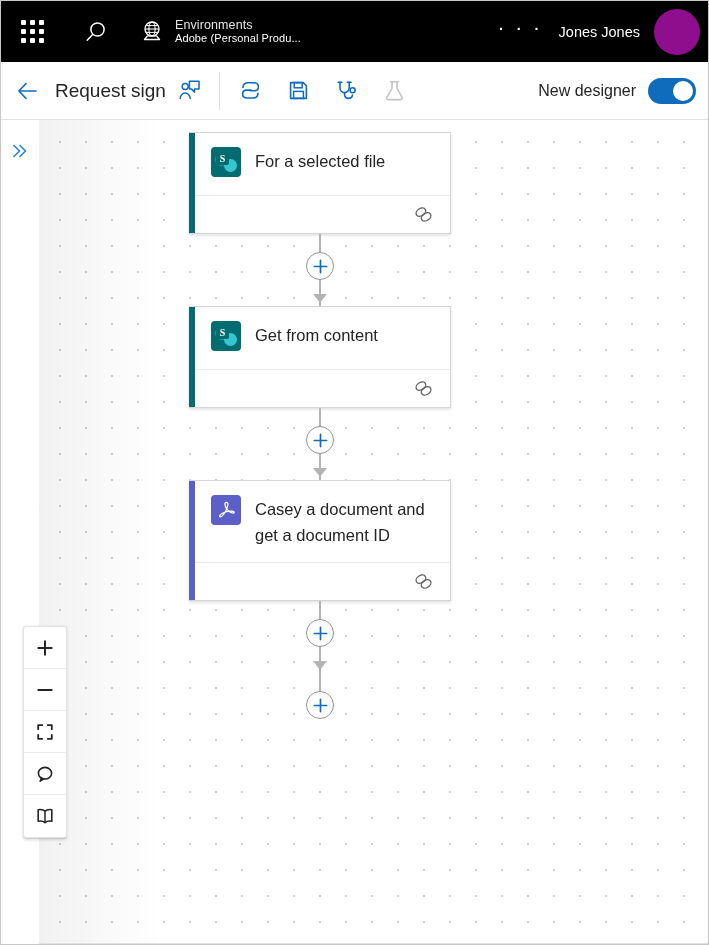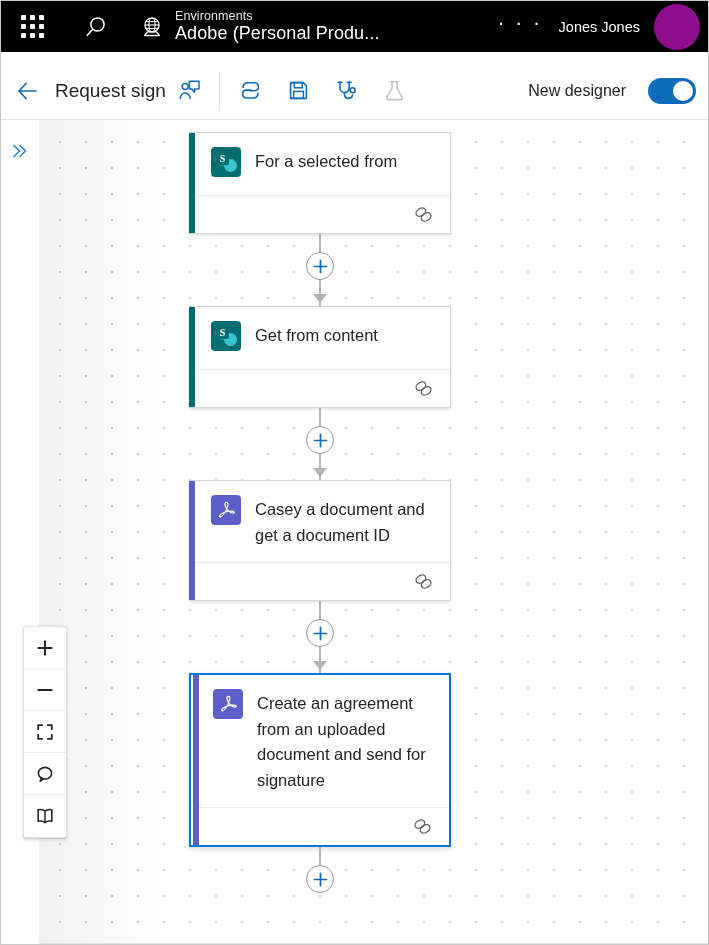--- a/index.html
+++ b/index.html
@@ -13,21 +13,21 @@
     position: relative;
     width: 709px; height: 945px;
     border: 1px solid #c8c8c8;
     background: #fff;
     overflow: hidden;
   }
 
   
   .topbar {
     position: absolute; left: 0; top: 0;
-    width: 709px; height: 51px;
+    width: 709px; height: 61px;
     background: #000000;
     display: flex; align-items: center;
   }
   .tb-waffle {
     width: 62px; height: 61px;
     display: flex; align-items: center; justify-content: center;
     cursor: pointer;
   }
   .waffle-grid {
     display: grid;
@@ -43,21 +43,21 @@
     width: 66px; height: 61px;
     display: flex; align-items: center; justify-content: center;
     cursor: pointer;
   }
   .tb-env {
     display: flex; align-items: center; gap: 10px;
     margin-left: 10px; cursor: pointer;
   }
   .env-text { display: flex; flex-direction: column; line-height: 1.15; }
   .env-label { color: #e6e6e6; font-size: 12.5px; letter-spacing: .1px; }
-  .env-name  { color: #ffffff; font-size: 18px; letter-spacing: .1px; }
+  .env-name  { color: #ffffff; font-size: 11px; letter-spacing: .1px; }
   .tb-spacer { flex: 1; }
   .tb-more {
     color: #ffffff; font-size: 21px; letter-spacing: 2.5px;
     padding: 0 16px 10px 16px; cursor: pointer; line-height: 1;
   }
   .tb-user {
     color: #ffffff; font-size: 14.5px; margin-right: 14px;
     white-space: nowrap; cursor: pointer;
   }
   .tb-avatar {
@@ -88,21 +88,21 @@
     width: 48px; height: 42px;
     display: flex; align-items: center; justify-content: center;
     cursor: pointer;
   }
   .cb-sep {
     width: 1px; height: 38px; background: #e0e0e0;
     margin: 0 6px;
   }
   .cb-right {
     margin-left: auto; display: flex; align-items: center;
-    gap: 22px; padding-right: 14px;
+    gap: 12px; padding-right: 14px;
   }
   .cb-toggle-label { font-size: 16px; color: #242424; }
   .toggle {
     width: 48px; height: 26px; border-radius: 13px;
     background: #0F6CBD; position: relative; cursor: pointer;
   }
   .toggle .knob {
     position: absolute; top: 3px; right: 3px;
     width: 20px; height: 20px; border-radius: 50%;
     background: #ffffff;
@@ -389,21 +389,21 @@
       <div class="flow">
 
         <div class="node sp">
           <div class="accent"></div>
           <div class="node-head">
             <div class="node-icon sp-ico">
               <div class="c1"></div>
                 <div class="c2"></div>
                 <div class="s">S</div>
             </div>
-            <div class="node-title">For a selected from</div>
+            <div class="node-title">For a selected file</div>
           </div>
           <div class="node-foot">
             <svg width="21" height="21" viewBox="0 0 21 21">
               <ellipse cx="7.9" cy="8.1" rx="5.2" ry="3.6" transform="rotate(-32 7.9 8.1)" fill="none" stroke="#616161" stroke-width="1.35"></ellipse>
               <ellipse cx="13.1" cy="12.9" rx="5.2" ry="3.6" transform="rotate(-32 13.1 12.9)" fill="none" stroke="#616161" stroke-width="1.35"></ellipse>
             </svg>
           </div>
         </div>
 
         <div class="conn">
@@ -468,37 +468,20 @@
           <div class="line"></div>
           <div class="plus">
             <svg width="17" height="17" viewBox="0 0 17 17">
               <line x1="8.5" y1="2.4" x2="8.5" y2="14.6" stroke="#0F6CBD" stroke-width="1.7" stroke-linecap="round"></line>
               <line x1="2.4" y1="8.5" x2="14.6" y2="8.5" stroke="#0F6CBD" stroke-width="1.7" stroke-linecap="round"></line>
             </svg>
           </div>
           <div class="arrow"></div>
         </div>
 
-        <div class="node adobe selected">
-          <div class="accent"></div>
-          <div class="node-head">
-            <div class="node-icon ad-ico">
-              <svg width="22" height="22" viewBox="0 0 22 22">
-                <path d="M11.6 3.4 c1.2 0 1.5 1.6 1.1 3.3 c-0.5 2.3 -2.2 6 -3.9 8.3 c-1.4 1.9 -3 3.3 -3.9 2.7 c-0.9 -0.6 0.5 -2.3 2.6 -3.4 c2.6 -1.4 6.6 -2.4 9.6 -2.1 c1.5 0.2 2.3 0.7 2.1 1.3 c-0.2 0.7 -1.6 0.7 -3.1 0.1 c-2.2 -0.9 -4.4 -3.3 -5.5 -5.9 c-0.8 -1.9 -0.9 -3.5 0.0 -4.1 Z" fill="none" stroke="#ffffff" stroke-width="1.25" stroke-linejoin="round"></path>
-              </svg>
-            </div>
-            <div class="node-title">Create an agreement from an uploaded document and send for signature</div>
-          </div>
-          <div class="node-foot">
-            <svg width="21" height="21" viewBox="0 0 21 21">
-              <ellipse cx="7.9" cy="8.1" rx="5.2" ry="3.6" transform="rotate(-32 7.9 8.1)" fill="none" stroke="#616161" stroke-width="1.35"></ellipse>
-              <ellipse cx="13.1" cy="12.9" rx="5.2" ry="3.6" transform="rotate(-32 13.1 12.9)" fill="none" stroke="#616161" stroke-width="1.35"></ellipse>
-            </svg>
-          </div>
-        </div>
 
         <div class="conn tail">
           <div class="line"></div>
           <div class="plus">
             <svg width="17" height="17" viewBox="0 0 17 17">
               <line x1="8.5" y1="2.4" x2="8.5" y2="14.6" stroke="#0F6CBD" stroke-width="1.7" stroke-linecap="round"></line>
               <line x1="2.4" y1="8.5" x2="14.6" y2="8.5" stroke="#0F6CBD" stroke-width="1.7" stroke-linecap="round"></line>
             </svg>
           </div>
         </div>

